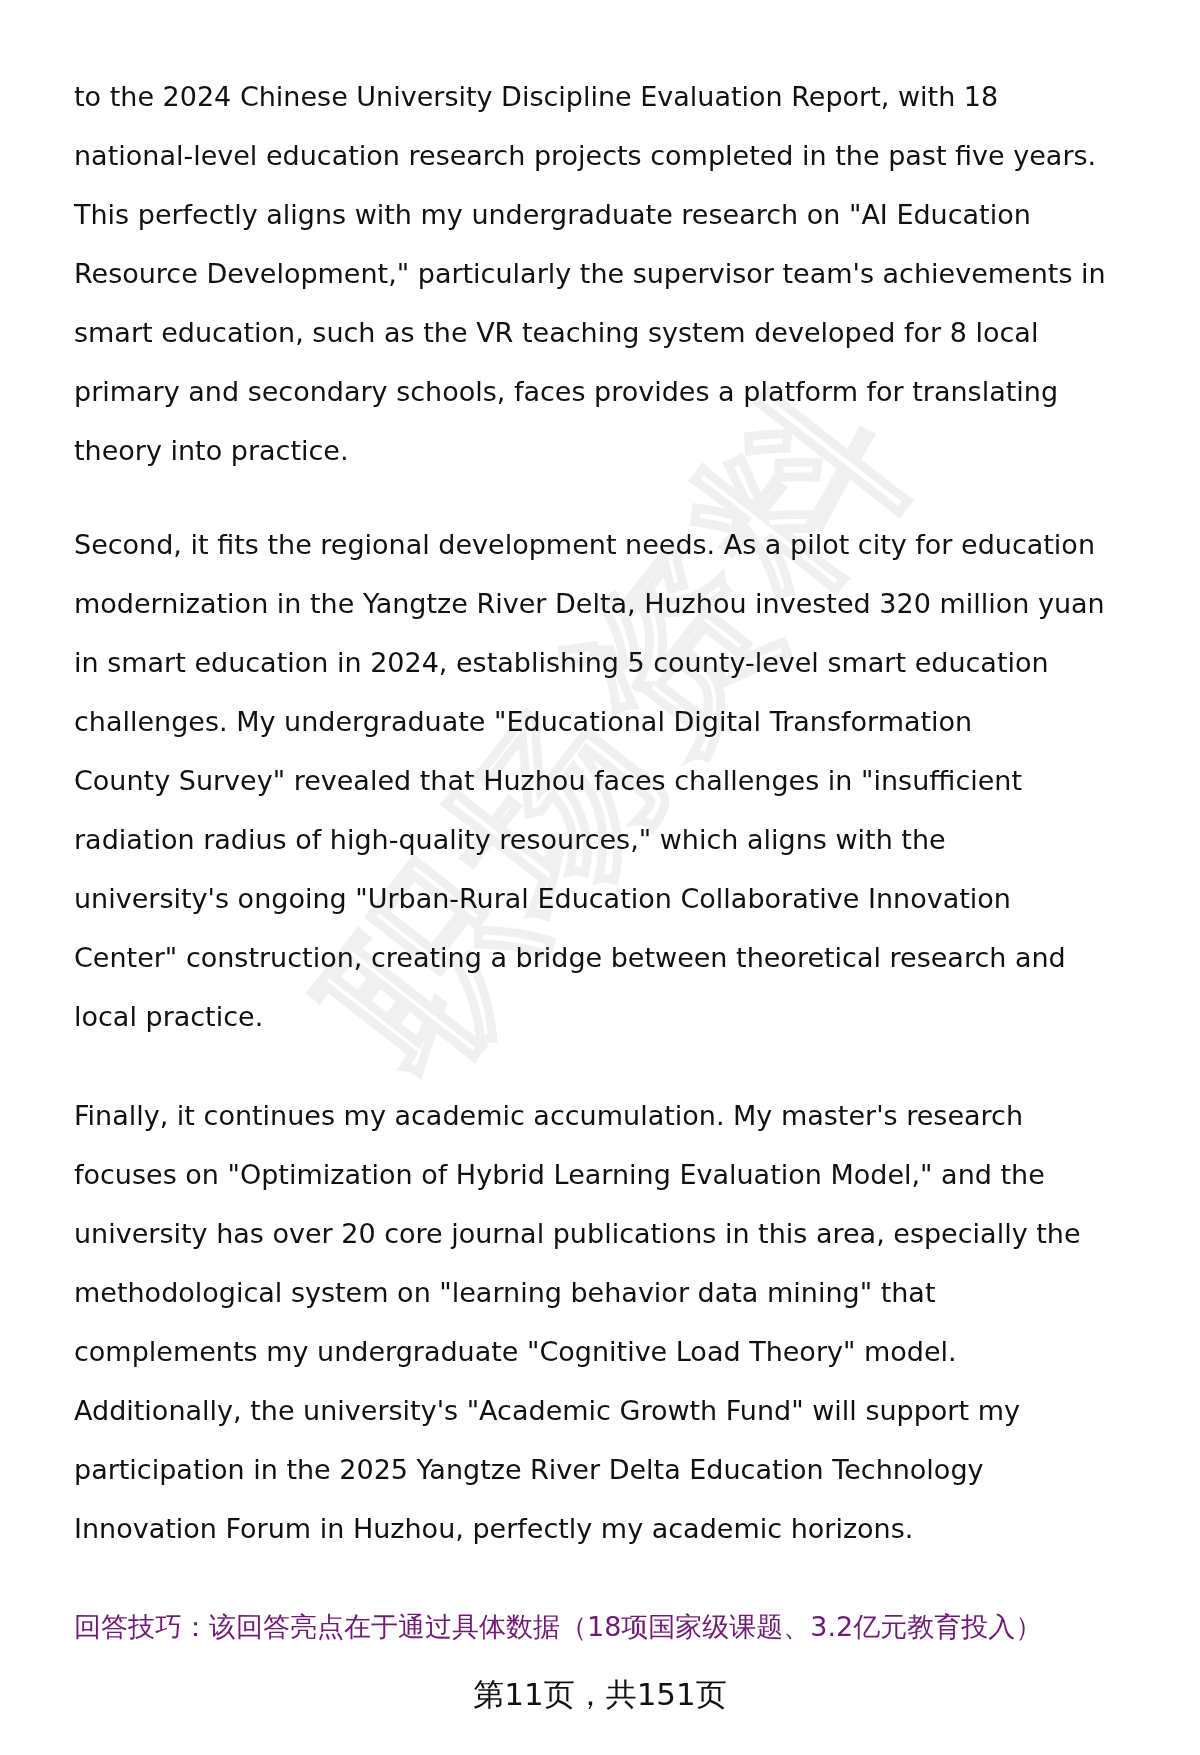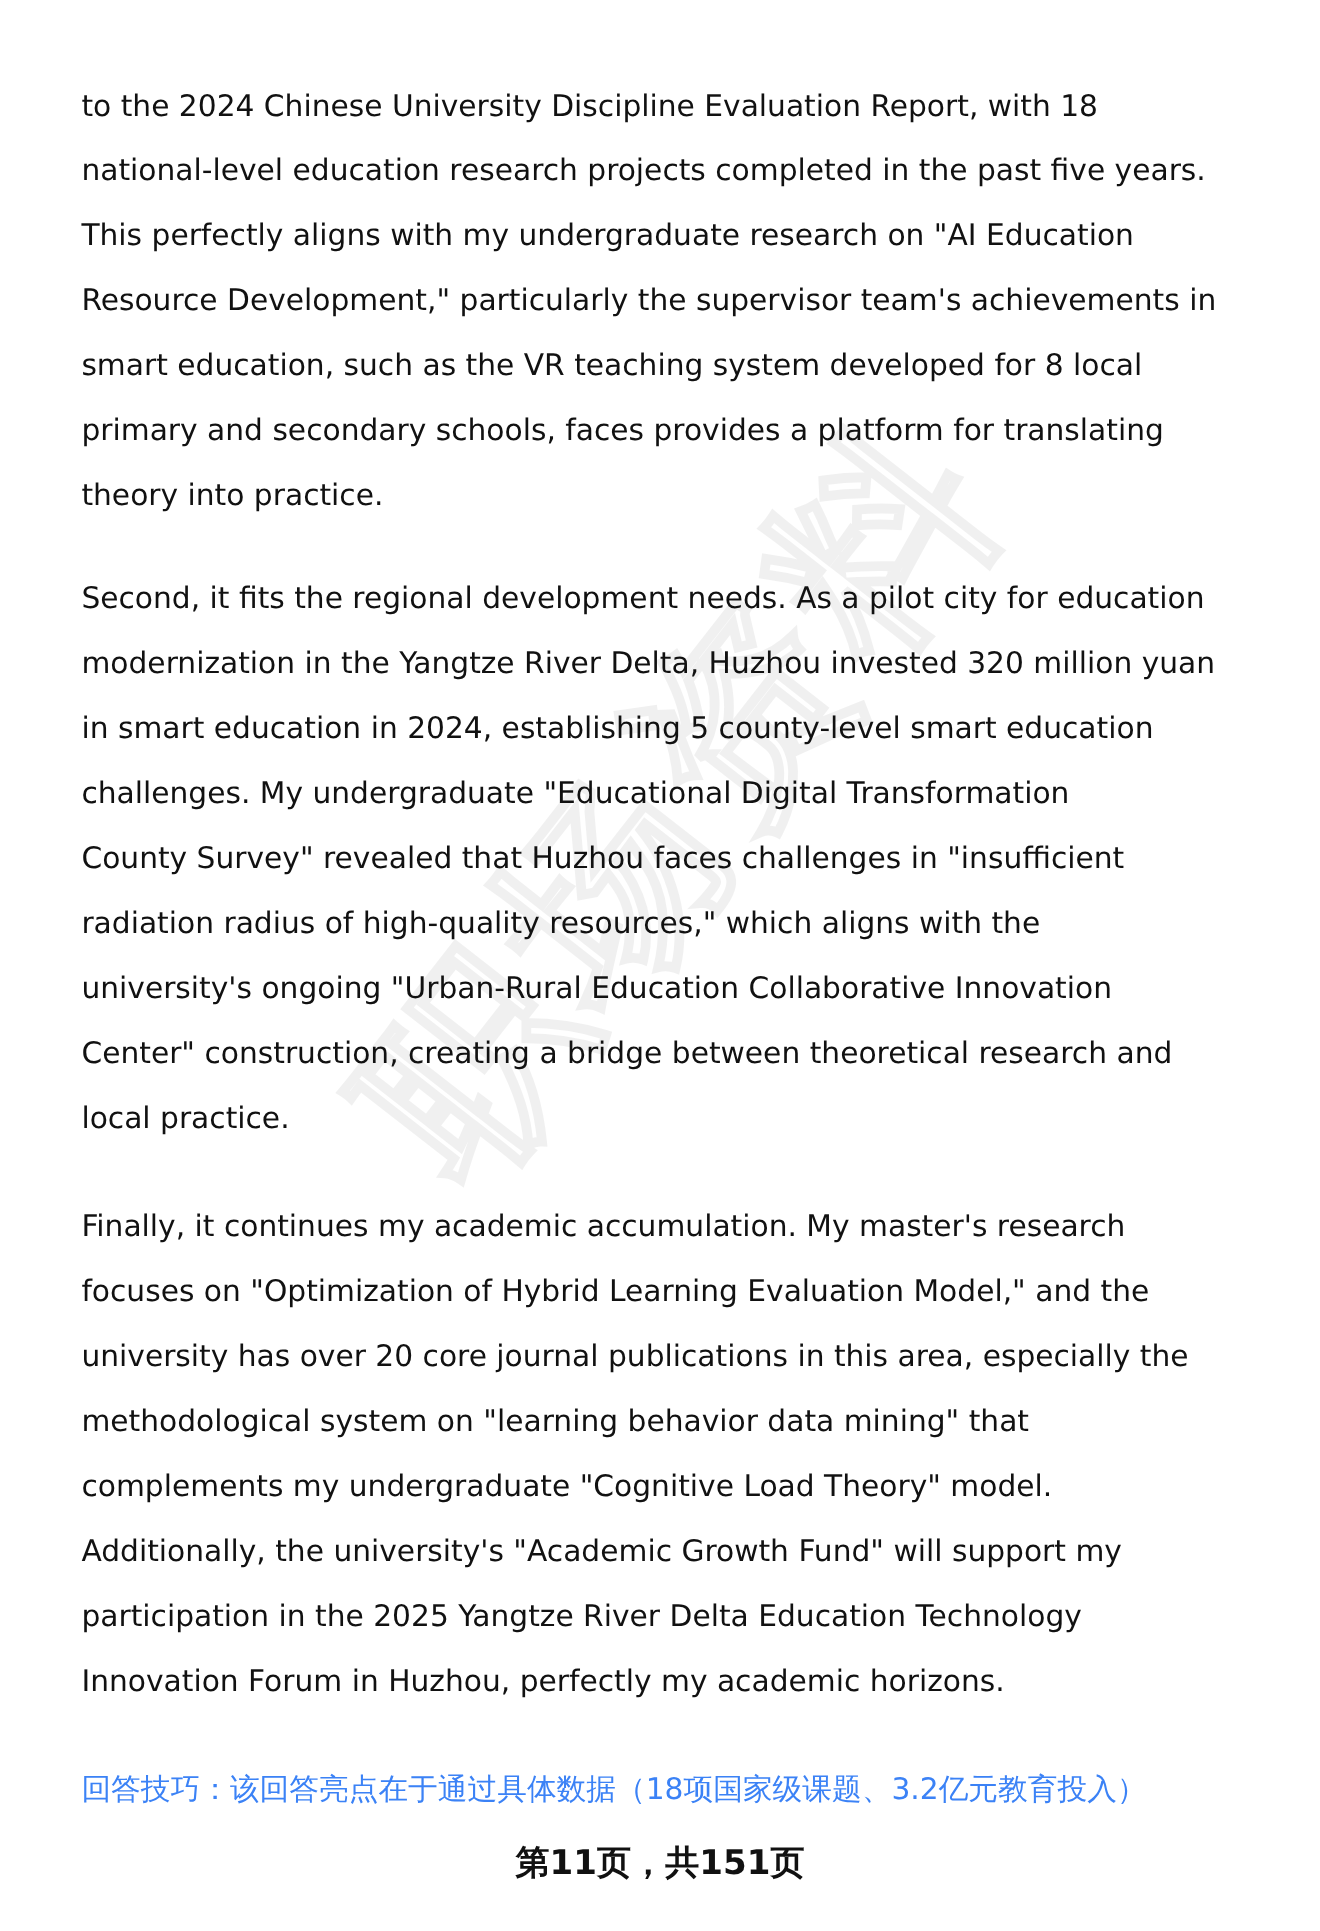--- a/index.html
+++ b/index.html
@@ -43,33 +43,33 @@
       line-height: 34px;
       color: #111111;
     }
     .tip {
       position: absolute;
       left: 74px;
       top: 1610px;
       font-size: 27px;
       line-height: 34px;
       white-space: nowrap;
-      color: #3b82f6;
+      color: #701a75;
       z-index: 1;
       text-align: center;
     }
     .footer {
       position: absolute;
       left: 0;
       width: 1200px;
       top: 1676px;
       text-align: center;
       font-size: 31px;
       line-height: 36px;
-      font-weight: bold;
+      font-weight: normal;
       color: #111111;
       z-index: 1;
     }
   </style>
 </head>
 <body>
 
 <div class="watermark">职场资料</div>
 
 <div class="content">

